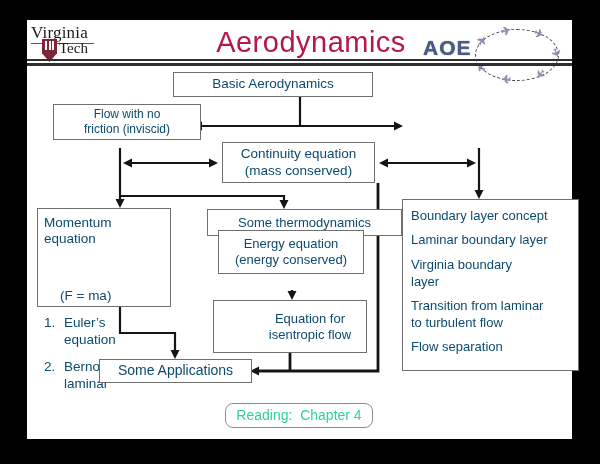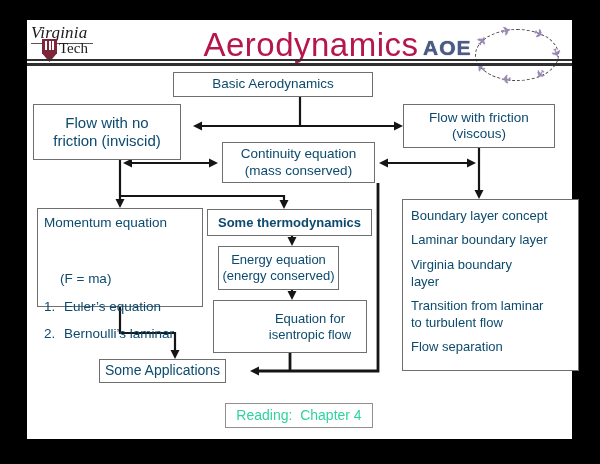--- a/index.html
+++ b/index.html
@@ -6,61 +6,61 @@
   html,body { width:600px; height:464px; background:#000; overflow:hidden;
               font-family:"Liberation Sans", sans-serif; }
   .frame { position:relative; width:600px; height:464px; background:#000; }
   .slide { position:absolute; left:27px; top:20px; width:545px; height:419px;
            background:#fff; }
 
   
   .vt-logo { position:absolute; left:2px; top:3px; width:90px; height:42px;
              font-family:"Liberation Serif", serif; color:#1a1a1a; }
   .vt-line1 { position:absolute; left:2px; top:0; font-size:17px; letter-spacing:.2px;
-              border-bottom:1px solid #555; padding-right:6px;font-style:italic; }
+              border-bottom:1px solid #555; padding-right:6px; }
   .vt-line2 { position:absolute; left:30px; top:17px; font-size:15px; }
   .vt-shield { position:absolute; left:13px; top:16px; width:15px; height:23px;
                background:#7e2639;
                clip-path:polygon(0 0,100% 0,100% 62%,50% 100%,0 62%); }
   .vt-shield i { position:absolute; top:2px; width:2px; height:9px; background:#fff; }
   .vt-shield i:nth-child(1){ left:3px; } .vt-shield i:nth-child(2){ left:6.5px; }
   .vt-shield i:nth-child(3){ left:10px; }
 
   .slide-title { position:absolute; left:0; right:0; top:6px; text-align:center;
-                 font-size:33px; color:#b5164c; letter-spacing:.5px;padding-left:23px; }
+                 font-size:29px; color:#b5164c; letter-spacing:.5px;padding-left:23px; }
 
   .aoe-text { position:absolute; left:396px; top:16px; font-size:21px; font-weight:bold;
               color:#4a5a8a; letter-spacing:1px; text-shadow:0 0 1px #233; }
   .plane-ring { position:absolute; left:448px; top:9px; width:84px; height:52px;
                 border:1px dashed #4a4a4a; border-radius:50%; }
   .plane { position:absolute; font-size:12px; color:#9c8ab8;
            text-shadow:0 0 1px #5c4a78; }
 
   .rule-thin  { position:absolute; left:0; top:39px; width:545px; height:1.5px; background:#2f2f2f; }
   .rule-thick { position:absolute; left:0; top:43px; width:545px; height:2.5px; background:#2f2f2f; }
 
   
   .box { position:absolute; background:#fff; border:1.5px solid #6f6f6f;
          color:#0c4a6e; font-size:13px; line-height:1.22;
          display:flex; align-items:center; justify-content:center; text-align:center; }
   .preline { white-space:pre-line; }
-  .pre { white-space:pre; }
+  .pre { white-space:pre;border-radius:8px; }
 
   .box-basic        { left:146px; top:52px;  width:200px; height:25px; font-size:13.5px; }
-  .box-inviscid     { left:6px;  top:84px;  width:148px; height:56px; font-size:15px; }
+  .box-inviscid     { left:26px;  top:84px;  width:148px; height:36px; font-size:12px; }
   .box-viscous      { left:376px; top:84px;  width:152px; height:44px; font-size:13.5px; }
   .box-continuity   { left:195px; top:122px; width:153px; height:41px; font-size:13.5px; }
-  .box-thermo       { left:180px; top:189px; width:165px; height:27px;font-weight:bold; }
-  .box-energy       { left:191px; top:226px; width:121px; height:44px; }
+  .box-thermo       { left:180px; top:189px; width:195px; height:27px; }
+  .box-energy       { left:191px; top:210px; width:146px; height:44px; }
   .box-isentropic   { left:186px; top:280px; width:154px; height:53px;padding-left:40px; }
-  .box-applications { left:72px;  top:339px; width:127px; height:24px; font-size:14px; }
+  .box-applications { left:72px;  top:339px; width:153px; height:24px; font-size:14px; }
   .box-reading      { left:198px; top:383px; width:148px; height:25px; font-size:14px;
                       border-color:#8f8f8f; color:#2ed3a0; }
 
-  .box-momentum { left:10px; top:188px; width:166px; height:99px;
+  .box-momentum { left:10px; top:188px; width:134px; height:99px;
                   display:block; text-align:left; padding:6px 20px 0 6px; font-size:13.5px; }
   .mom-sub { padding-left:16px;margin-top:40px; }
   .mom-item { display:flex; margin-top:11px; }
   .mom-num { width:20px; flex:none; }
 
   .box-boundary { left:363px; top:179px; width:177px; height:172px;
                   display:block; text-align:left; padding:8px 4px 0 8px;margin-left:12px; }
   .bl-item { margin-bottom:7.5px; white-space:pre-line; line-height:1.3; }
 
   svg.connectors { position:absolute; left:0; top:0; width:545px; height:419px; }
@@ -134,22 +134,20 @@
       <polygon points="148,339 143.5,330 152.5,330"></polygon>
 
       <polyline class="thick" points="351,163 351,351 230,351"></polyline>
       <line class="thick" x1="263" y1="325" x2="263" y2="351"></line>
       <polygon points="223,351 232,346.5 232,355.5"></polygon>
     </svg>
 
     <div class="box box-basic">Basic Aerodynamics</div>
     <div class="box box-inviscid preline">Flow with no
 friction (inviscid)</div>
-    <div class="box box-viscous preline">Flow with friction
-(viscous)</div>
     <div class="box box-continuity preline">Continuity equation
 (mass conserved)</div>
 
     <div class="box box-momentum">
       <div>Momentum equation</div>
       <div class="mom-sub">(F = ma)</div>
       <div class="mom-item">
         <span class="mom-num">1.</span>
         <span>Euler’s equation</span>
       </div>

